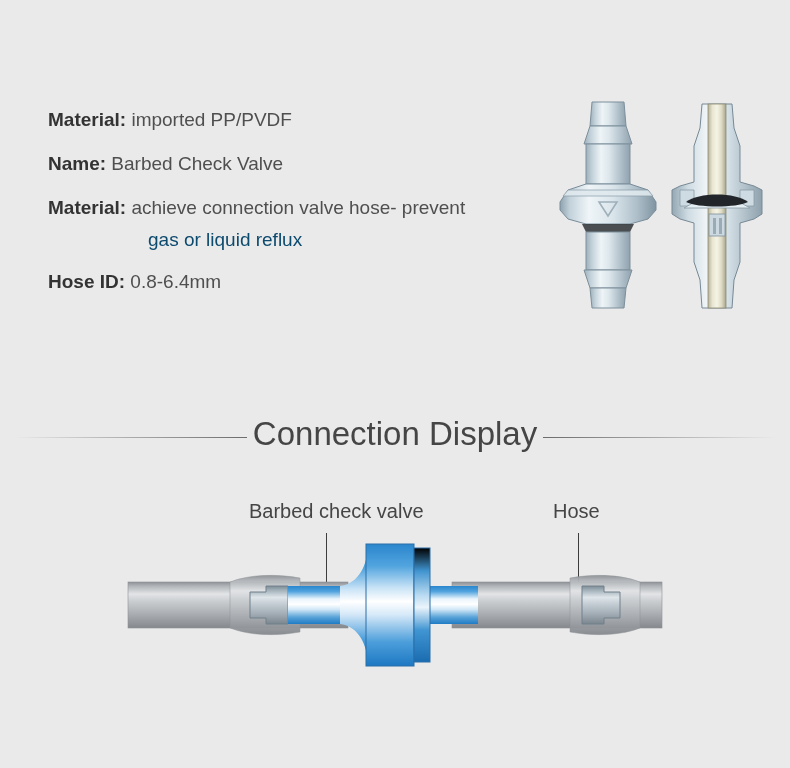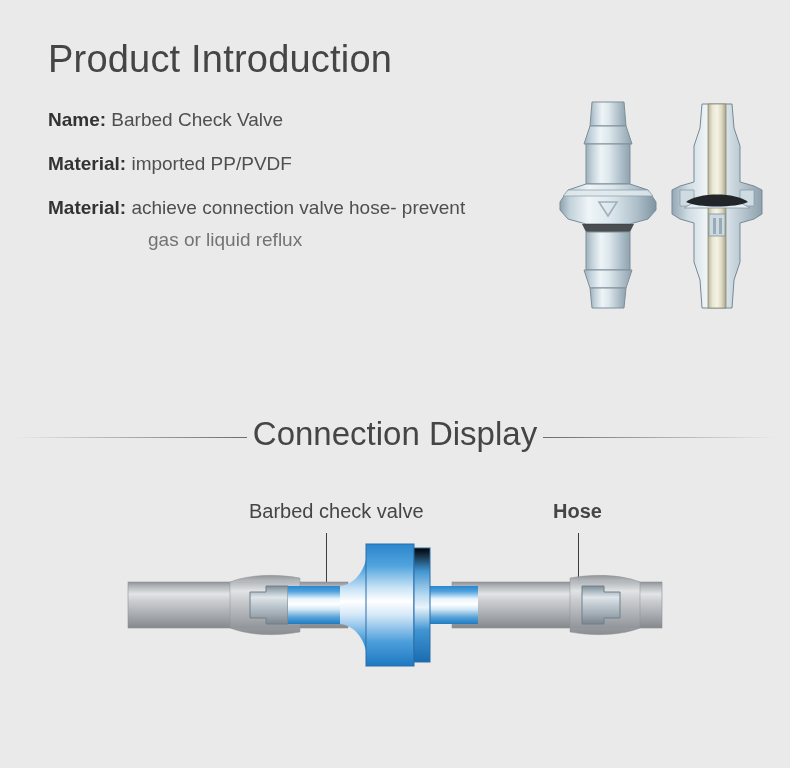--- a/index.html
+++ b/index.html
@@ -58,41 +58,41 @@
     color: #4f4f4f;
   }
   .spec-row.wrapped {
     white-space: normal;
     margin-bottom: 19px;
   }
   .spec-cont {
     display: block;
     padding-left: 100px;
     margin-top: 9px;
-    color: #737373;
+    color: #0c4a6e;
   }
 
   .product-photo {
     position: absolute;
     left: 556px;
     top: 86px;
     width: 228px;
     height: 228px;
   }
 
   
   .divider-block {
     position: absolute;
     left: 0;
     top: 404px;
     width: 790px;
     height: 66px;
     display: flex;
     align-items: center;
-    justify-content: flex-end;
+    justify-content: center;
   }
   .rule {
     height: 1px;
     flex: 1 1 auto;
   }
   .rule.left {
     background: linear-gradient(to right, rgba(120,120,120,0) 0%, rgba(110,110,110,0.18) 18%, rgba(85,85,85,0.85) 100%);
     margin-left: 14px;
   }
   .rule.right {
@@ -116,21 +116,21 @@
     width: 790px;
     height: 298px;
   }
   .callout {
     position: absolute;
     font-size: 20px;
     color: #454545;
     white-space: nowrap;
   }
   .callout-valve { left: 249px; top: 30px; }
-  .callout-hose  { left: 553px; top: 30px; font-weight: bold; }
+  .callout-hose  { left: 553px; top: 30px; }
 
   .leader {
     position: absolute;
     width: 1px;
     background: #3d3d3d;
   }
   .leader-valve { left: 326px; top: 63px; height: 66px; }
   .leader-hose  { left: 578px; top: 63px; height: 66px; }
 
   .assembly {
@@ -139,40 +139,43 @@
     top: 60px;
     width: 580px;
     height: 190px;
   }
 </style>
 </head>
 <body>
 
 <div class="intro-section">
 
-  <div class="page-title">Product Introduction</div>
 
   <div class="spec-list">
+
+    <div class="spec-row">
+      <span class="spec-label">Material:</span>
+      <span class="spec-value">imported PP/PVDF</span>
+    </div>
 
     <div class="spec-row">
       <span class="spec-label">Name:</span>
       <span class="spec-value">Barbed Check Valve</span>
-    </div>
-
-    <div class="spec-row">
-      <span class="spec-label">Material:</span>
-      <span class="spec-value">imported PP/PVDF</span>
     </div>
 
     <div class="spec-row wrapped">
       <span class="spec-label">Material:</span>
       <span class="spec-value">achieve connection valve hose- prevent</span>
       <span class="spec-cont">gas or liquid reflux</span>
     </div>
 
+    <div class="spec-row">
+      <span class="spec-label">Hose ID:</span>
+      <span class="spec-value">0.8-6.4mm</span>
+    </div>
 
   </div>
 
   <div class="product-photo">
     <svg width="228" height="228" viewBox="0 0 228 228">
       <defs>
         <linearGradient id="metalH" x1="0" y1="0" x2="1" y2="0">
           <stop offset="0%" stop-color="#9fb0bb"></stop>
           <stop offset="14%" stop-color="#c3d2da"></stop>
           <stop offset="34%" stop-color="#eef4f7"></stop>

